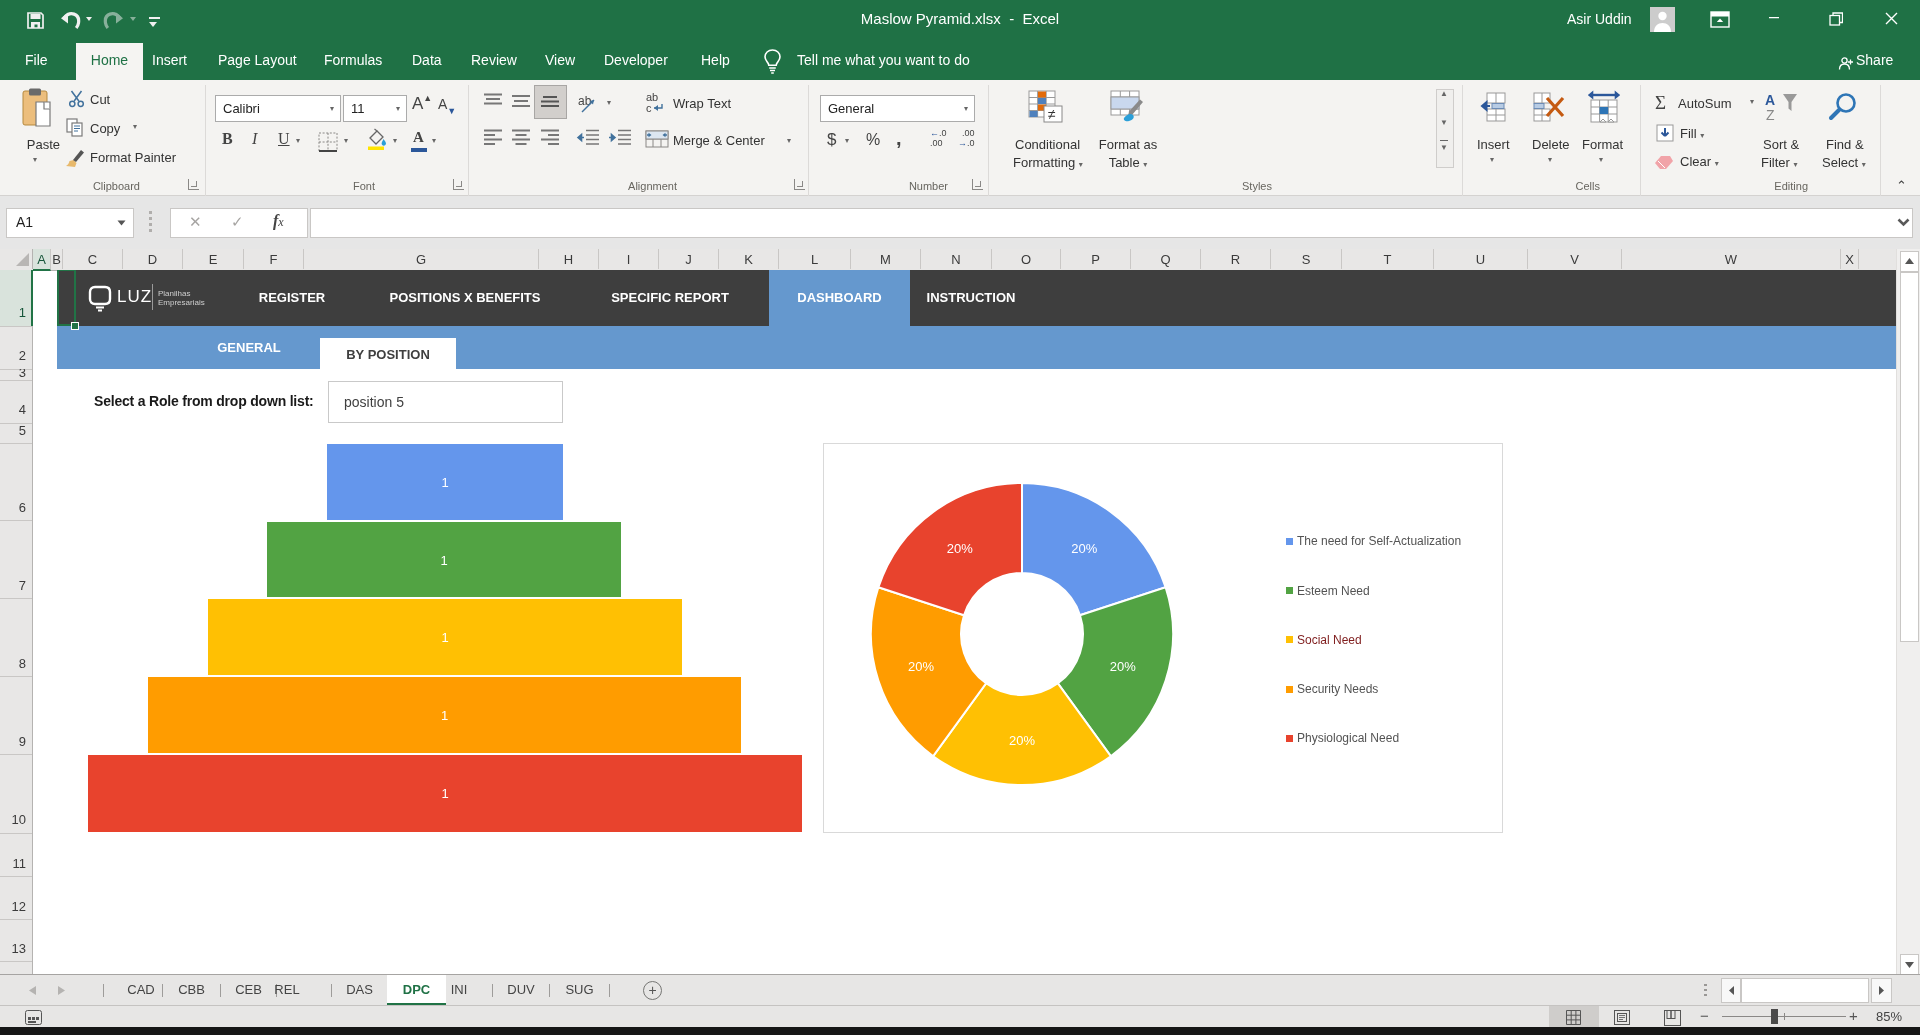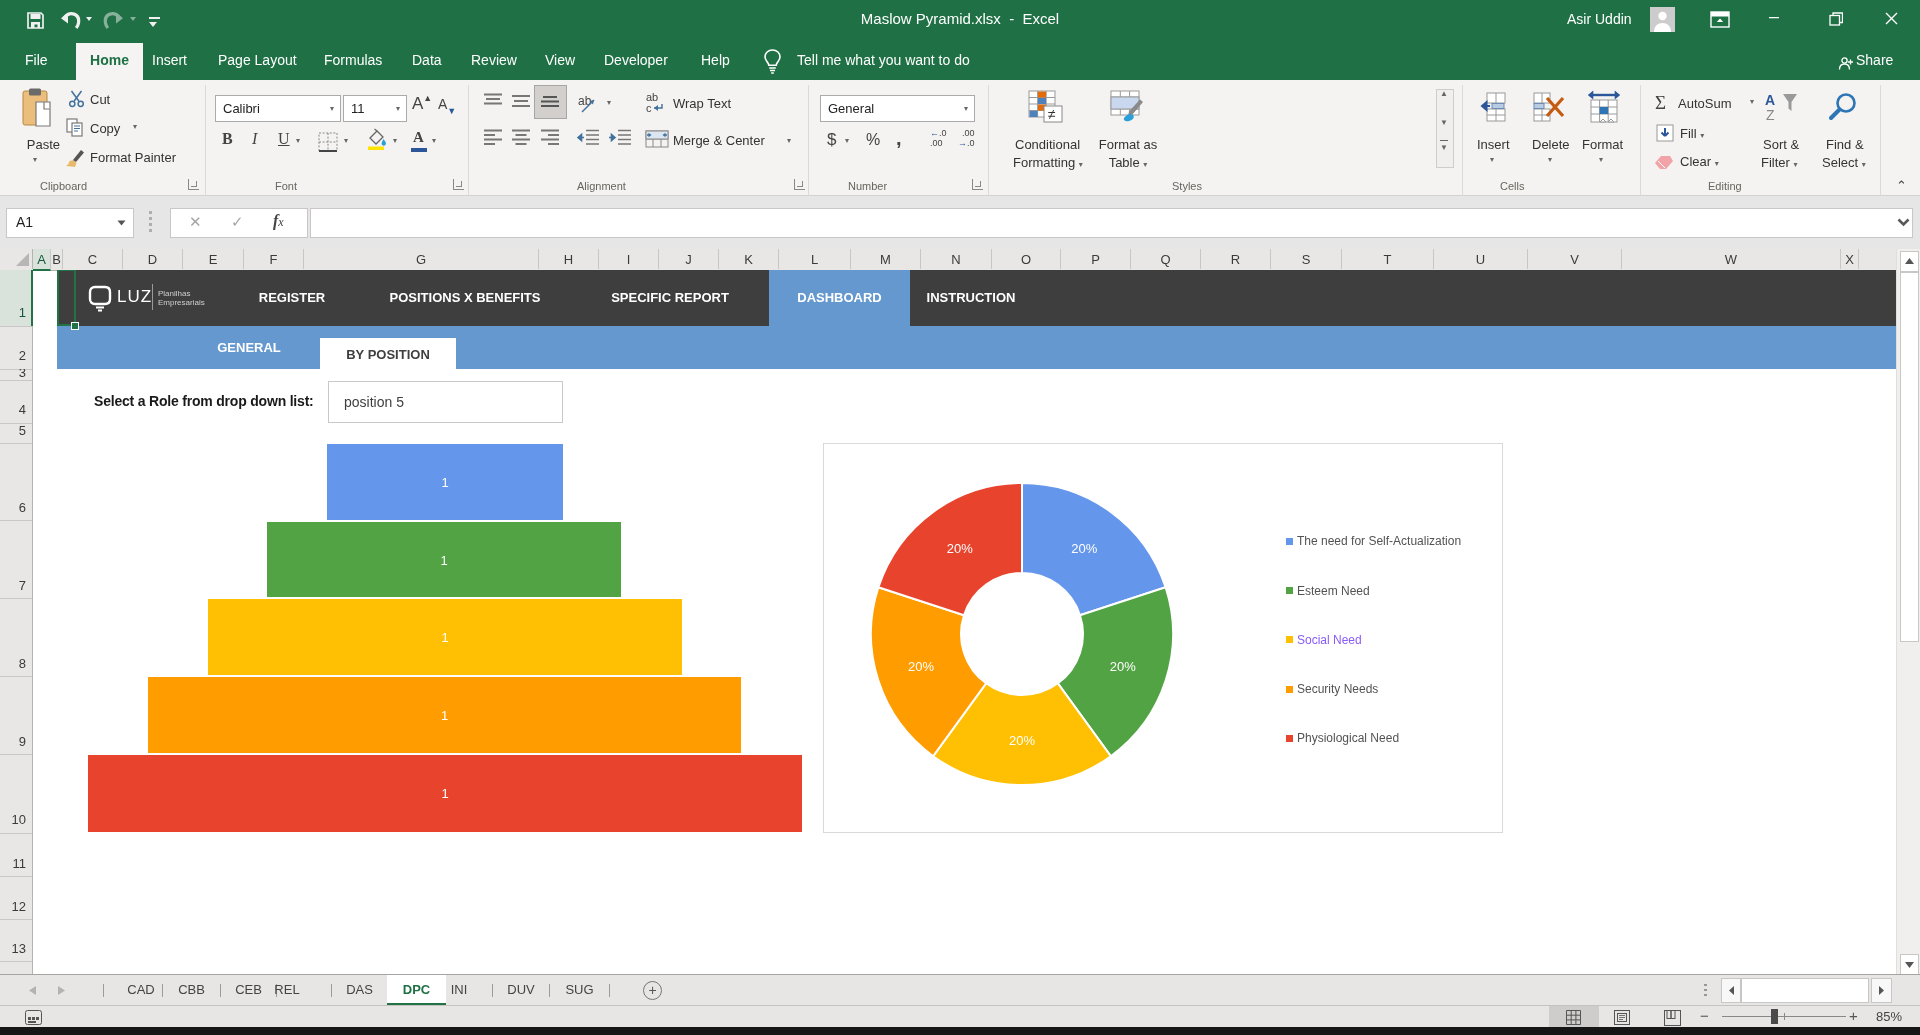--- a/index.html
+++ b/index.html
@@ -8,21 +8,21 @@
   
   #titlebar{left:0;top:0;width:1920px;height:80px;background:#1f7145;}
   #titletext{left:0;top:10px;width:1920px;text-align:center;color:#fff;font-size:15px;}
   .tabtxt{color:#fff;font-size:14px;top:52px;}
   #hometab{left:76px;top:43px;width:67px;height:37px;background:#f5f4f2;}
   #hometxt{color:#1e7145;font-size:14px;top:52px;left:76px;width:67px;text-align:center;}
   .wctl{color:#fff;top:10px;font-size:16px;}
   
   #ribbon{left:0;top:80px;width:1920px;height:115px;background:#f4f3f1;border-bottom:1px solid #d4d2d0;}
   .gsep{position:absolute;top:5px;width:1px;height:182px;background:#dcdad8;}
-  .glabel{position:absolute;top:100px;font-size:11px;color:#67655f;text-align:left;}
+  .glabel{position:absolute;top:100px;font-size:11px;color:#67655f;text-align:right;}
   .launch{position:absolute;top:99px;width:10px;height:10px;border-left:1px solid #8a8886;border-bottom:1px solid #8a8886;}
   .launch:after{content:"";position:absolute;left:2px;bottom:2px;width:5px;height:5px;border-right:1px solid #8a8886;border-bottom:1px solid #8a8886;}
   .rtxt{position:absolute;font-size:13px;color:#333;}
   .combo{position:absolute;background:#fff;border:1px solid #ababab;font-size:13px;color:#222;}
   .dd{color:#666;font-size:8px;}
   
   #fbar{left:0;top:196px;width:1920px;height:53px;background:#e6e6e6;}
   .wbox{position:absolute;background:#fff;border:1px solid #c9c7c5;}
   
   #colhead{left:0;top:249px;width:1896px;height:21px;background:#e8e7e6;border-bottom:1px solid #b5b3b1;}
@@ -80,21 +80,21 @@
 <svg class="abs" style="left:1829px;top:12px" width="14" height="14" viewBox="0 0 14 14">
  <rect x="1" y="3.5" width="9.5" height="9.5" fill="none" stroke="#fff" stroke-width="1.3"></rect>
  <path d="M4 3.5 v-2.5 h9.5 v9.5 h-2.5" fill="none" stroke="#fff" stroke-width="1.3"></path>
 </svg>
 <svg class="abs" style="left:1885px;top:12px" width="13" height="13" viewBox="0 0 13 13">
  <path d="M1 1 L12 12 M12 1 L1 12" stroke="#fff" stroke-width="1.4"></path>
 </svg>
 
 <div class="abs" id="hometab"></div>
 <div class="abs tabtxt" style="left:25px">File</div>
-<div class="abs" id="hometxt" style="font-weight:bold">Home</div>
+<div class="abs" id="hometxt" style="font-weight:normal">Home</div>
 <div class="abs tabtxt" style="left:152px">Insert</div>
 <div class="abs tabtxt" style="left:218px">Page Layout</div>
 <div class="abs tabtxt" style="left:324px">Formulas</div>
 <div class="abs tabtxt" style="left:412px">Data</div>
 <div class="abs tabtxt" style="left:471px">Review</div>
 <div class="abs tabtxt" style="left:545px">View</div>
 <div class="abs tabtxt" style="left:604px">Developer</div>
 <div class="abs tabtxt" style="left:701px">Help</div>
 <svg class="abs" style="left:763px;top:48px" width="19" height="26" viewBox="0 0 19 26">
  <path d="M9.5 2 c4.4 0 7.5 3 7.5 6.8 0 2.8-1.6 4.3-2.6 5.7-0.8 1.1-1.1 1.8-1.2 2.8 h-7.4 c-0.1-1-0.4-1.7-1.2-2.8-1-1.4-2.6-2.9-2.6-5.7 0-3.8 3.1-6.8 7.5-6.8 z" fill="none" stroke="#fff" stroke-width="1.6"></path>
@@ -463,21 +463,21 @@
         <text x="198" y="300.5">20%</text>
         <text x="97" y="227.3">20%</text>
         <text x="135.7" y="108.7">20%</text>
       </g>
     </svg>
     <div class="abs" style="left:462px;top:93.5px;width:7px;height:7px;background:#6496ec"></div>
     <div class="abs" style="left:473px;top:90px;font-size:12px;color:#535353">The need for Self-Actualization</div>
     <div class="abs" style="left:462px;top:143px;width:7px;height:7px;background:#52a343"></div>
     <div class="abs" style="left:473px;top:139.5px;font-size:12px;color:#535353">Esteem Need</div>
     <div class="abs" style="left:462px;top:192px;width:7px;height:7px;background:#ffc003"></div>
-    <div class="abs" style="left:473px;top:188.5px;font-size:12px;color:#8b5cf6">Social Need</div>
+    <div class="abs" style="left:473px;top:188.5px;font-size:12px;color:#7f1d1d">Social Need</div>
     <div class="abs" style="left:462px;top:241.5px;width:7px;height:7px;background:#ff9c00"></div>
     <div class="abs" style="left:473px;top:238px;font-size:12px;color:#535353">Security Needs</div>
     <div class="abs" style="left:462px;top:290.5px;width:7px;height:7px;background:#e8432d"></div>
     <div class="abs" style="left:473px;top:287px;font-size:12px;color:#535353">Physiological Need</div>
   </div>
 </div>
 <div class="abs" id="vscroll">
   <div class="abs" style="left:3px;top:2px;width:17px;height:19px;background:#fff;border:1px solid #c9c7c5"><svg width="17" height="19">
         <path d="M8.5 6 L13 12 L4 12 Z" fill="#555"></path>
       </svg></div>

